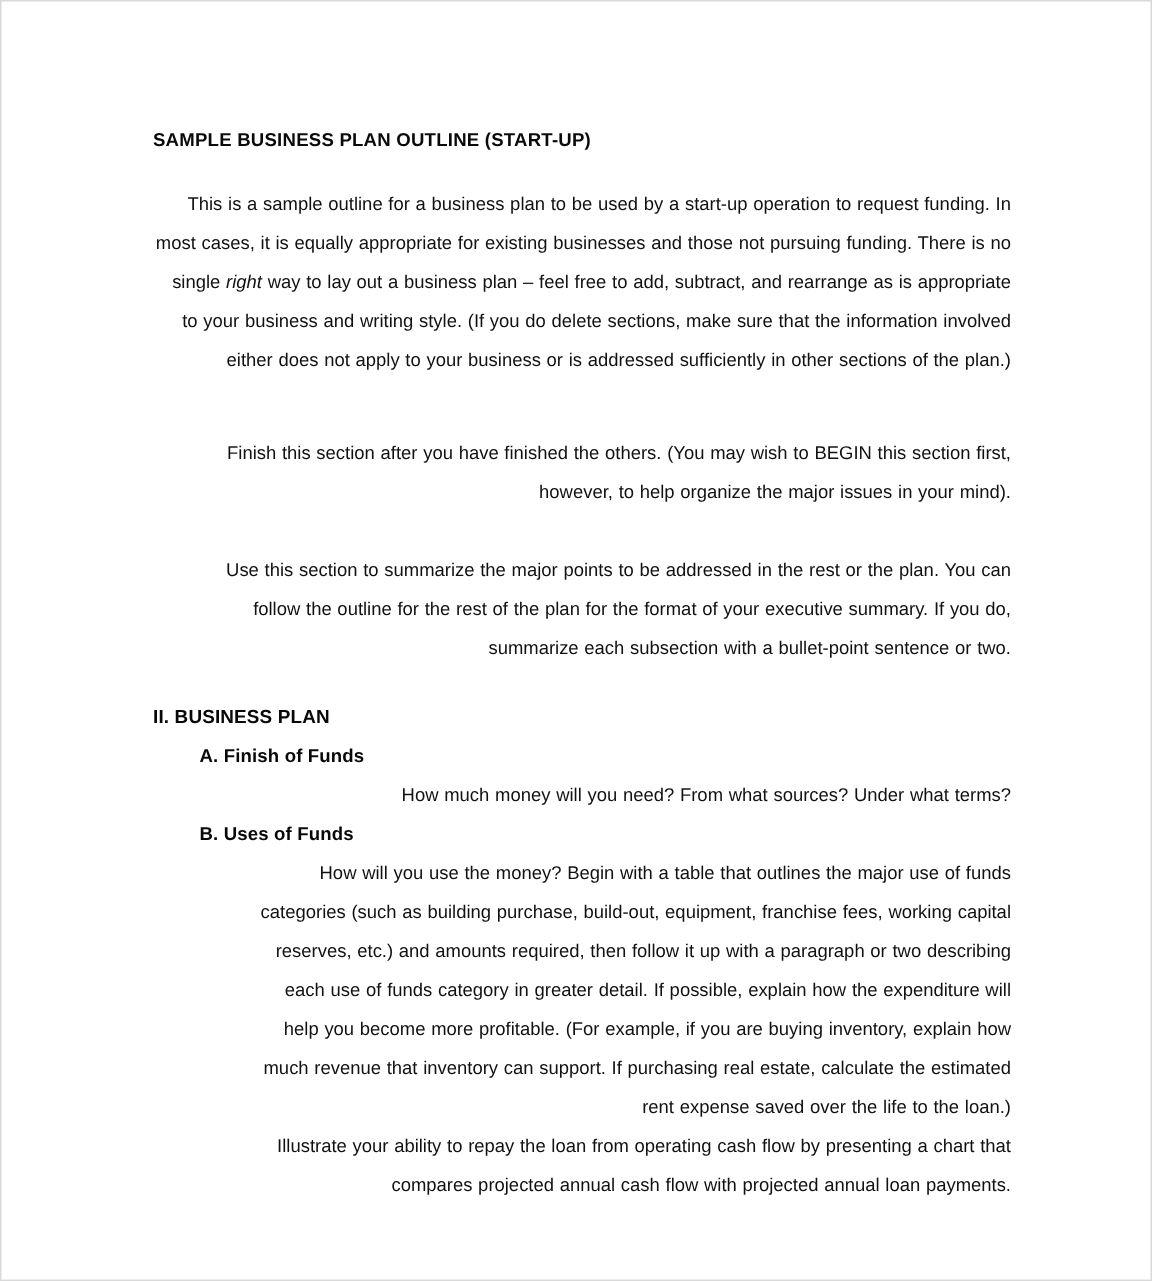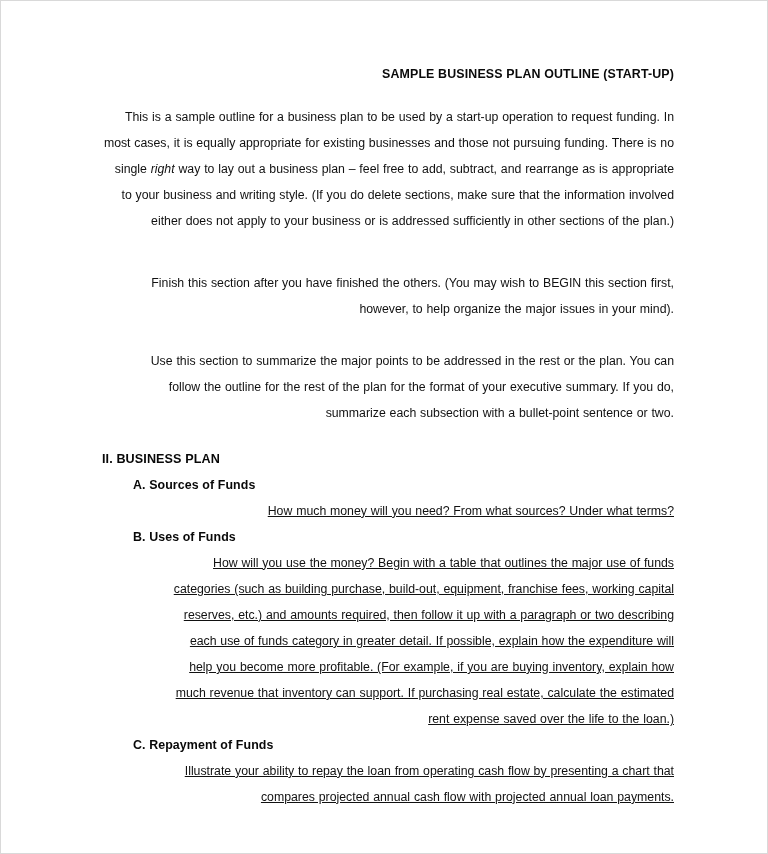--- a/index.html
+++ b/index.html
@@ -24,22 +24,22 @@
   .content {
     position: absolute;
     left: 101px;
     top: 0;
     width: 572px;
   }
 
   
   .doc-title {
     margin: 0;
-    padding-top: 66px;
-    text-align: right;
+    padding-top: 85px;
+    text-align: left;
     font-size: 12.4px;
     font-weight: bold;
     letter-spacing: 0.15px;
     line-height: 1.2;
     color: #0a0a0a;
   }
 
   
   .para {
     margin: 0;
@@ -77,21 +77,20 @@
 
   
   .body-indent-1 {
     margin-left: 20px;
   }
 
   
   .body-indent-2 {
     margin-left: 69px;
     width: 503px;
-    text-decoration: underline;
   }
   .gap-md  { height: 26px; }
 
   .spacer-before-exec { height: 36px; }
   .spacer-before-cap  { height: 20px; }
 
   em.ital { font-style: italic; }
 </style>
 </head>
 <body>
@@ -109,23 +108,22 @@
     <p class="para body-indent-1">Finish this section after you have finished the others. (You may wish to BEGIN this section first, however, to help organize the major issues in your mind).</p>
 
     <div class="gap-md"></div>
 
     <p class="para body-indent-1">Use this section to summarize the major points to be addressed in the rest or the plan. You can follow the outline for the rest of the plan for the format of your executive summary. If you do, summarize each subsection with a bullet-point sentence or two.</p>
 
     <div class="spacer-before-cap"></div>
 
     <h2 class="h-roman">II. BUSINESS PLAN</h2>
 
-    <h3 class="h-letter">A. Sources of Funds</h3>
+    <h3 class="h-letter">A. Finish of Funds</h3>
     <p class="para body-indent-2">How much money will you need?  From what sources? Under what terms?</p>
 
     <h3 class="h-letter">B. Uses of Funds</h3>
     <p class="para body-indent-2">How will you use the money? Begin with a table that outlines the major use of funds categories (such as building purchase, build-out, equipment, franchise fees, working capital reserves, etc.) and amounts required, then follow it up with a paragraph or two describing each use of funds category in greater detail. If possible, explain how the expenditure will help you become more profitable. (For example, if you are buying inventory, explain how much revenue that inventory can support. If purchasing real estate, calculate the estimated rent expense saved over the life to the loan.)</p>
 
-    <h3 class="h-letter">C. Repayment of Funds</h3>
     <p class="para body-indent-2">Illustrate your ability to repay the loan from operating cash flow by presenting a chart that compares projected annual cash flow with projected annual loan payments.</p>
 
   </div>
 </div>
 
 </body></html>

